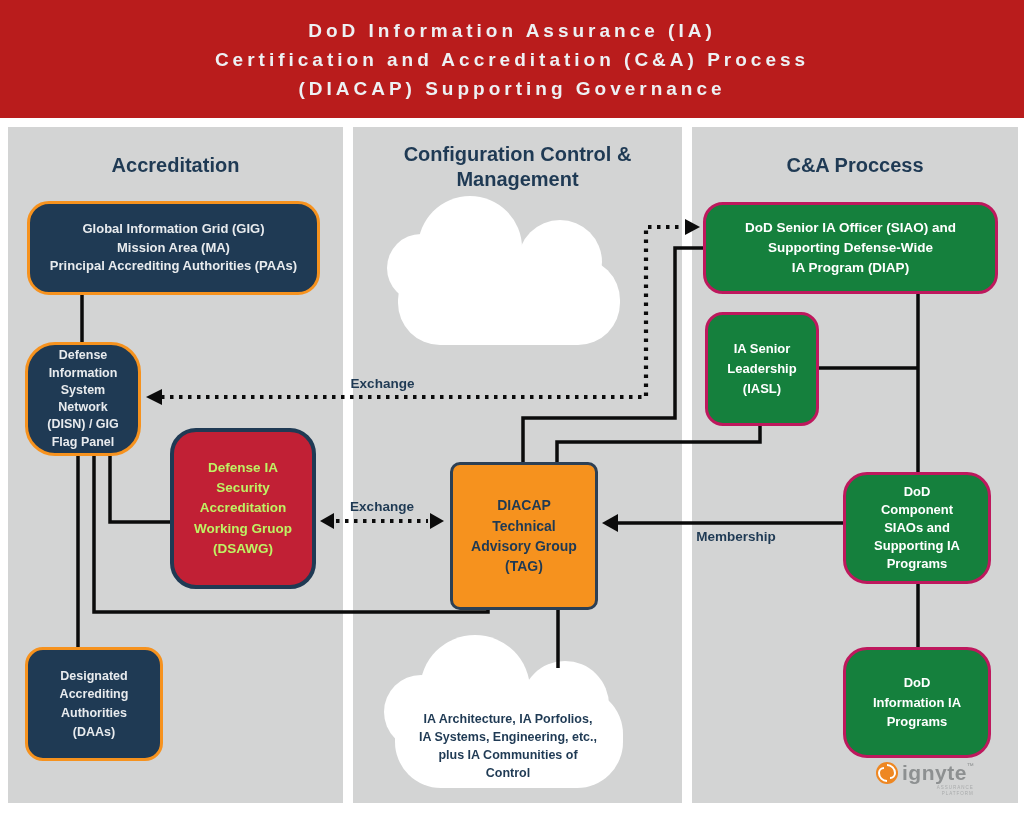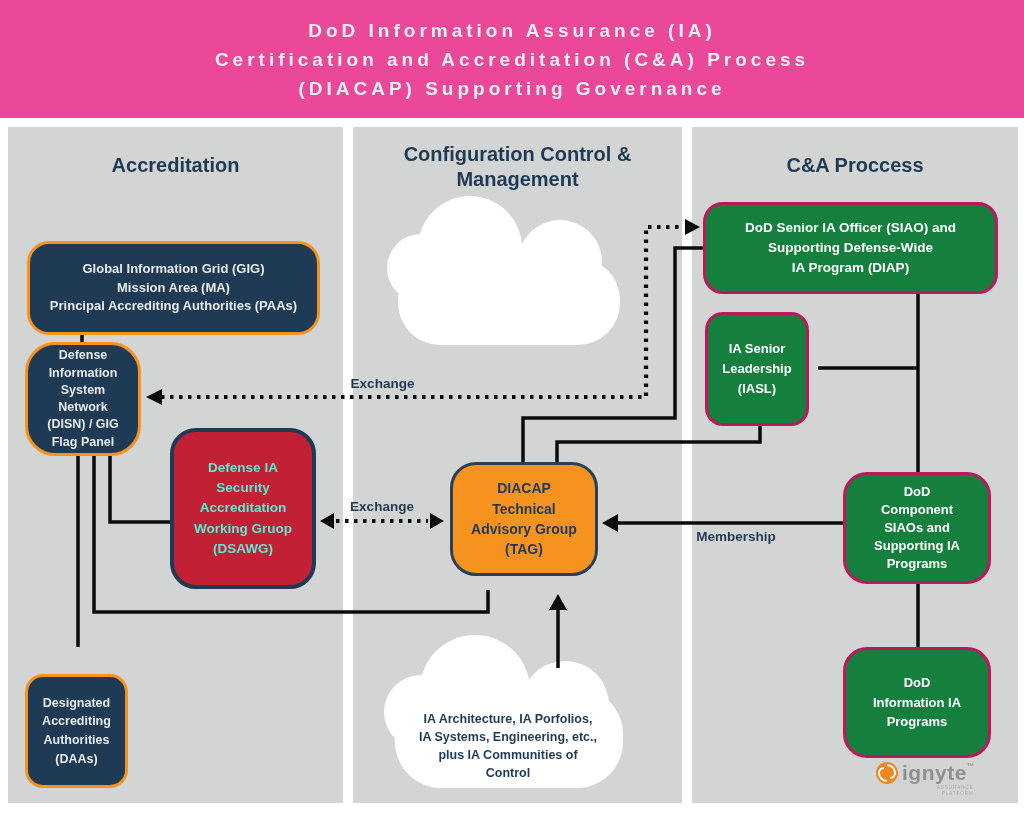--- a/index.html
+++ b/index.html
@@ -4,21 +4,21 @@
 <style>
   * { margin:0; padding:0; box-sizing:border-box; }
   html,body { background:#ffffff; }
   body { font-family:"Liberation Sans", sans-serif; }
   #stage {
     position:relative; width:1024px; height:819px; background:#ffffff; overflow:hidden;
   }
   
   .header-band {
     position:absolute; left:0; top:0; width:1024px; height:118px;
-    background:#ec4899; display:flex; flex-direction:column; justify-content:center; align-items:center;
+    background:#b91c1c; display:flex; flex-direction:column; justify-content:center; align-items:center;
   }
   .title-line {
     color:#EDF0F3; font-weight:bold; font-size:19px; letter-spacing:4px;
     line-height:29px; text-align:center; white-space:nowrap;
   }
   
   .panel { position:absolute; top:127px; height:676px; background:#D3D4D4; }
   .panel-left   { left:8px;   width:335px; }
   .panel-middle { left:353px; width:329px; }
   .panel-right  { left:692px; width:326px; }
@@ -31,29 +31,29 @@
   .col-header.h-right  { left:692px; top:153px; width:326px; }
   
   #wires { position:absolute; left:0; top:0; width:1024px; height:819px; pointer-events:none; }
   
   .node {
     position:absolute; display:flex; align-items:center; justify-content:center;
     text-align:center; font-weight:bold; white-space:pre-line;
   }
   .navy-box { background:#1F3A54; border:3px solid #F6921E; color:#E8EBEE; }
   .blue-box { background:#15803d; border:3px solid #be185d; color:#FFFFFF; }
-  .box-gig  { left:27px;  top:201px; width:293px; height:94px;  border-radius:22px; font-size:13px;   line-height:1.45;margin-top:40px; }
+  .box-gig  { left:27px;  top:201px; width:293px; height:94px;  border-radius:22px; font-size:13px;   line-height:1.45; }
   .box-disn { left:25px;  top:342px; width:116px; height:114px; border-radius:30px; font-size:12.5px; line-height:1.38; }
   .box-dsawg{ left:170px; top:428px; width:146px; height:161px; border-radius:26px;
-              background:#C12035; border:4px solid #1F3A54; color:#5eead4; font-size:13.5px; line-height:1.5; }
-  .box-daas { left:25px;  top:674px; width:103px; height:114px; border-radius:18px; font-size:12.5px; line-height:1.5; }
-  .box-tag  { left:450px; top:462px; width:148px; height:114px; border-radius:26px;
+              background:#C12035; border:4px solid #1F3A54; color:#bef264; font-size:13.5px; line-height:1.5; }
+  .box-daas { left:25px;  top:647px; width:138px; height:114px; border-radius:18px; font-size:12.5px; line-height:1.5; }
+  .box-tag  { left:450px; top:462px; width:148px; height:148px; border-radius:10px;
               background:#F6921E; border:3px solid #2C4055; color:#1F3A54; font-size:14px; line-height:1.45; }
   .box-siao { left:703px; top:202px; width:295px; height:92px;  border-radius:20px; font-size:13.5px; line-height:1.5; }
-  .box-iasl { left:705px; top:312px; width:104px; height:114px; border-radius:18px; font-size:13px;   line-height:1.55; }
+  .box-iasl { left:705px; top:312px; width:114px; height:114px; border-radius:18px; font-size:13px;   line-height:1.55; }
   .box-comp { left:843px; top:472px; width:148px; height:112px; border-radius:24px; font-size:13px;   line-height:1.4; }
   .box-info { left:843px; top:647px; width:148px; height:111px; border-radius:24px; font-size:13px;   line-height:1.5; }
   
   .cloud-text {
     position:absolute; color:#1F3A54; font-weight:bold; font-size:12.5px;
     line-height:1.45; text-align:center; white-space:pre-line;
   }
   .cloud-text.top    { left:403px; top:266px; width:220px; }
   .cloud-text.bottom { left:393px; top:710px; width:230px; }
   

